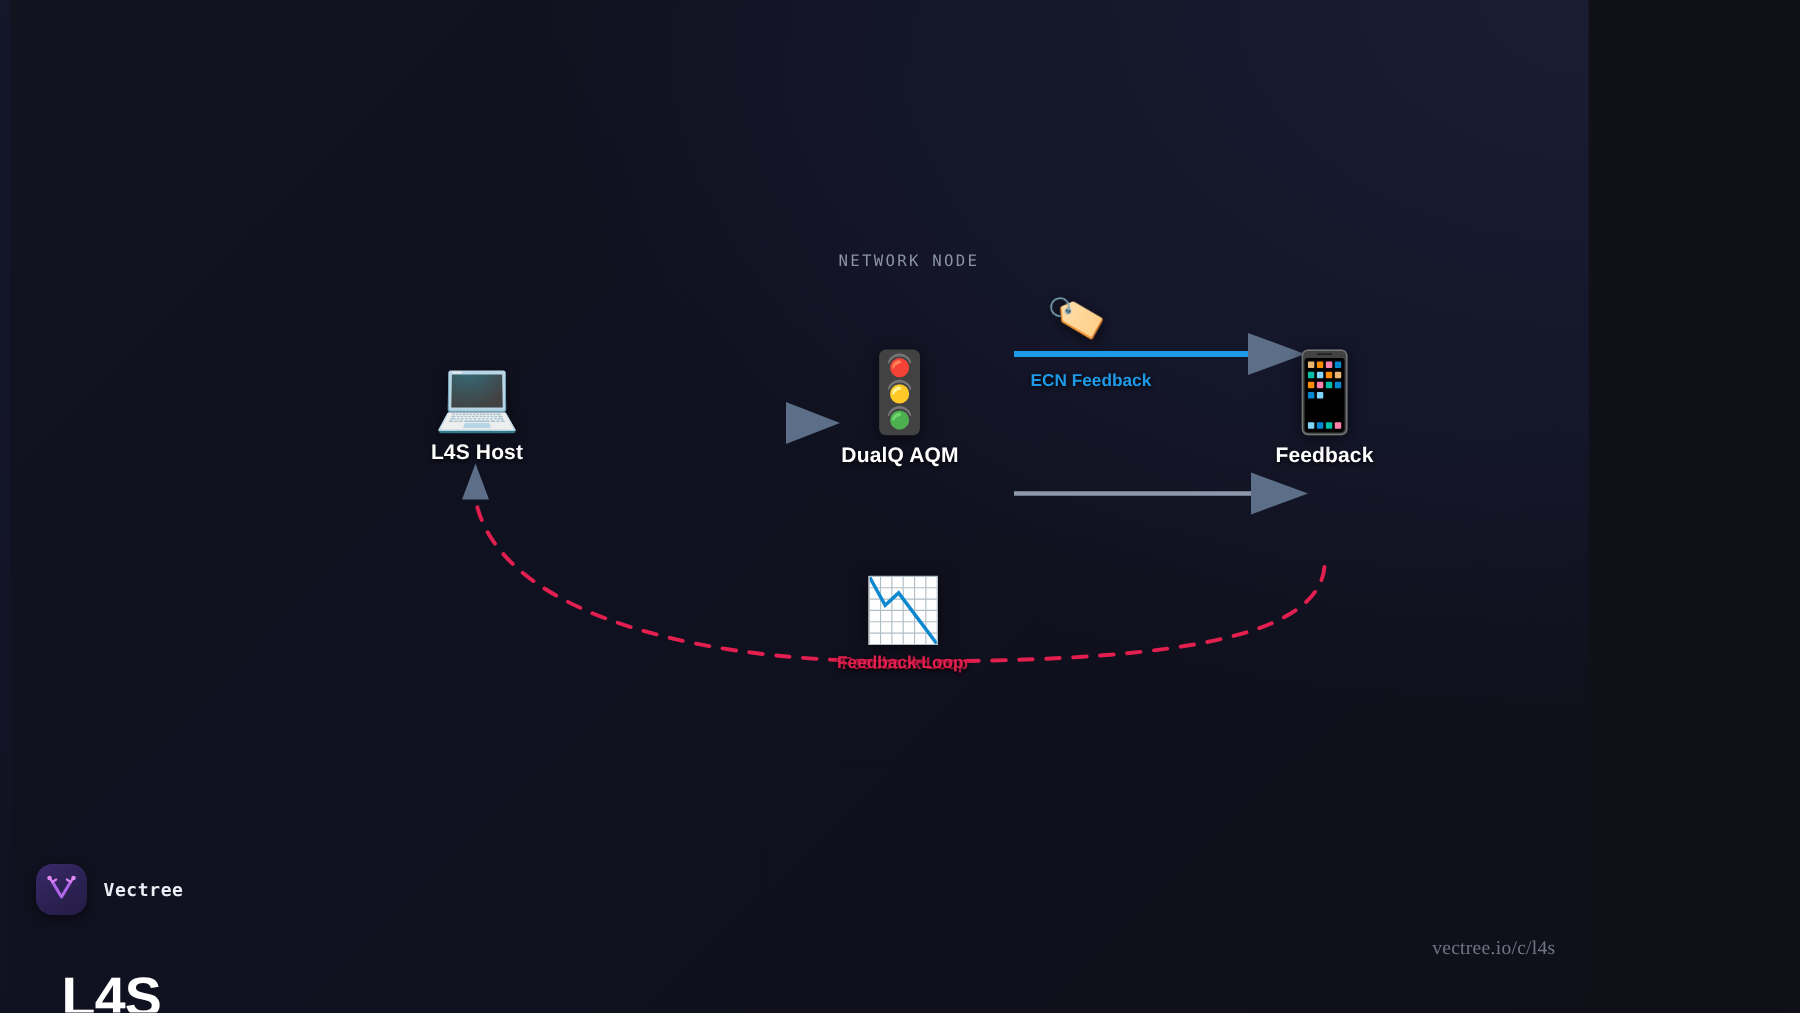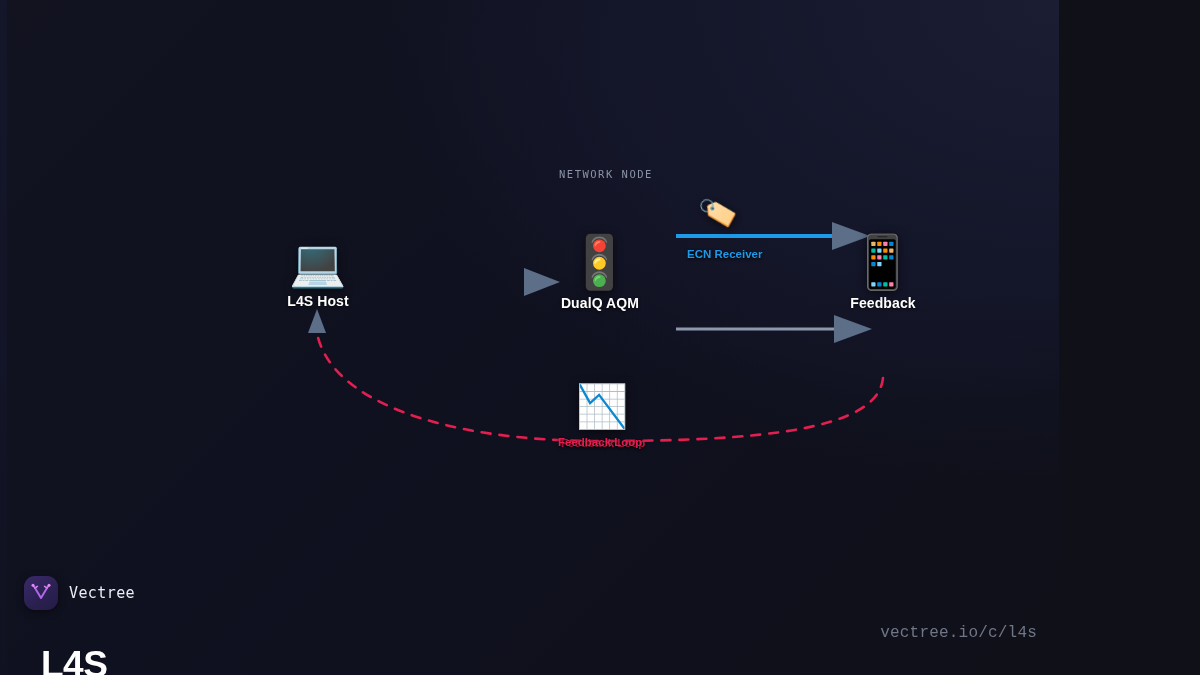--- a/index.html
+++ b/index.html
@@ -95,33 +95,33 @@
     display:flex; align-items:center; gap:11px;
   }
   #brand-mark {
     width:34px; height:34px; border-radius:11px;
     background:linear-gradient(145deg,#3b2a6b 0%, #2b2152 55%, #241c45 100%);
     display:flex; align-items:center; justify-content:center;
     box-shadow:0 2px 7px rgba(0,0,0,.5);
   }
   #brand-name {
     font-family:"DejaVu Sans Mono", monospace;
-    font-size:15px; font-weight:normal;
+    font-size:12px; font-weight:bold;
     color:#eceef5; letter-spacing:.4px;
   }
   #page-title {
     position:absolute; left:22px; top:644px;
     font-size:37px; font-weight:bold; color:#ffffff;
     letter-spacing:-.5px;
     margin-left:19px;
   }
   #page-url {
     position:absolute; right:22px; top:624px;
-    font-family:Liberation Mono, monospace;
-    font-size:16px; color:#6f7687; letter-spacing:.2px;
+    font-family:Liberation Serif, serif;
+    font-size:13px; color:#6f7687; letter-spacing:.2px;
   }
 </style>
 </head>
 <body>
 
 <div id="stage">
   <div id="edgestrip"></div>
 
   <svg id="wires" viewBox="0 0 1200 675" xmlns="http://www.w3.org/2000/svg">
     <defs>
@@ -165,21 +165,21 @@
   </div>
 
   <div class="node" id="node-recv">
     <div class="glyph">📱</div>
     <div class="cap">Feedback</div>
   </div>
 
   <div id="tag-icon">🏷️</div>
   <div id="chart-icon">📉</div>
 
-  <div class="edge-label" id="label-ecn">ECN Receiver</div>
+  <div class="edge-label" id="label-ecn">ECN Feedback</div>
   <div class="edge-label" id="label-fb-ghost">Feedback Loop</div>
   <div class="edge-label" id="label-fb">Feedback Loop</div>
 
   <div id="brand">
     <div id="brand-mark">
       <svg width="22" height="22" viewBox="0 0 22 22" xmlns="http://www.w3.org/2000/svg">
         <path d="M5 6 L11 16 L17 6" fill="none" stroke="#b066e8" stroke-width="2" stroke-linecap="round" stroke-linejoin="round"></path>
         <path d="M5 6 L3.2 3.6 M5 6 L7.4 4.4" stroke="#d57bf0" stroke-width="1.6" stroke-linecap="round"></path>
         <path d="M17 6 L18.8 3.6 M17 6 L14.6 4.4" stroke="#d57bf0" stroke-width="1.6" stroke-linecap="round"></path>
         <circle cx="3.0" cy="3.3" r="1.5" fill="#e08bf5"></circle>

